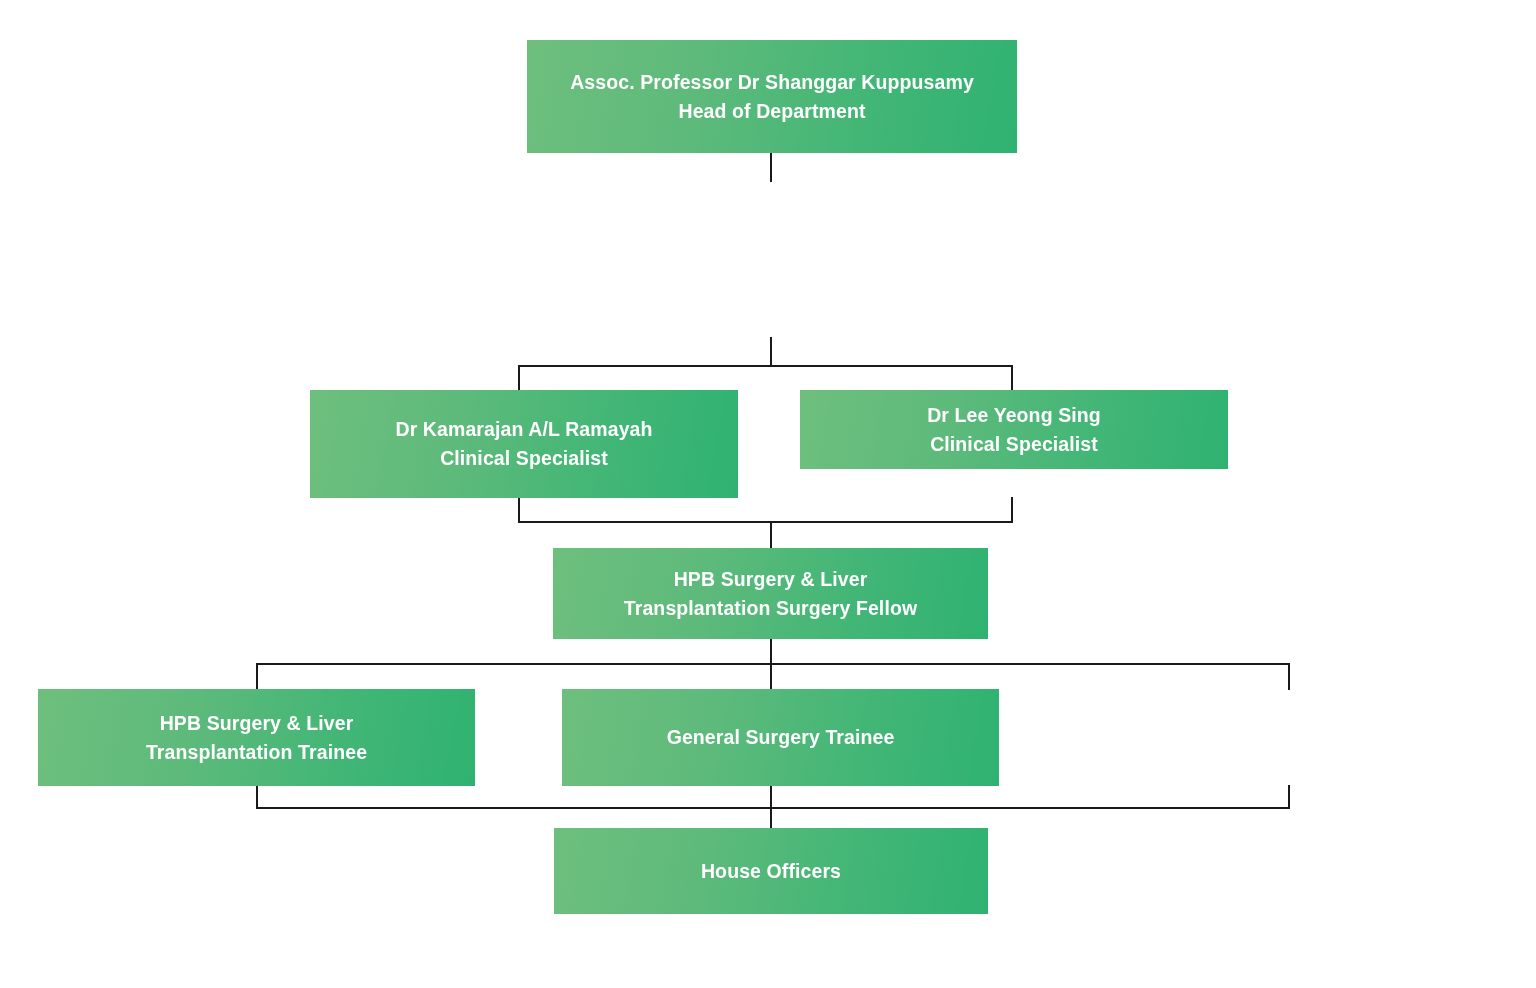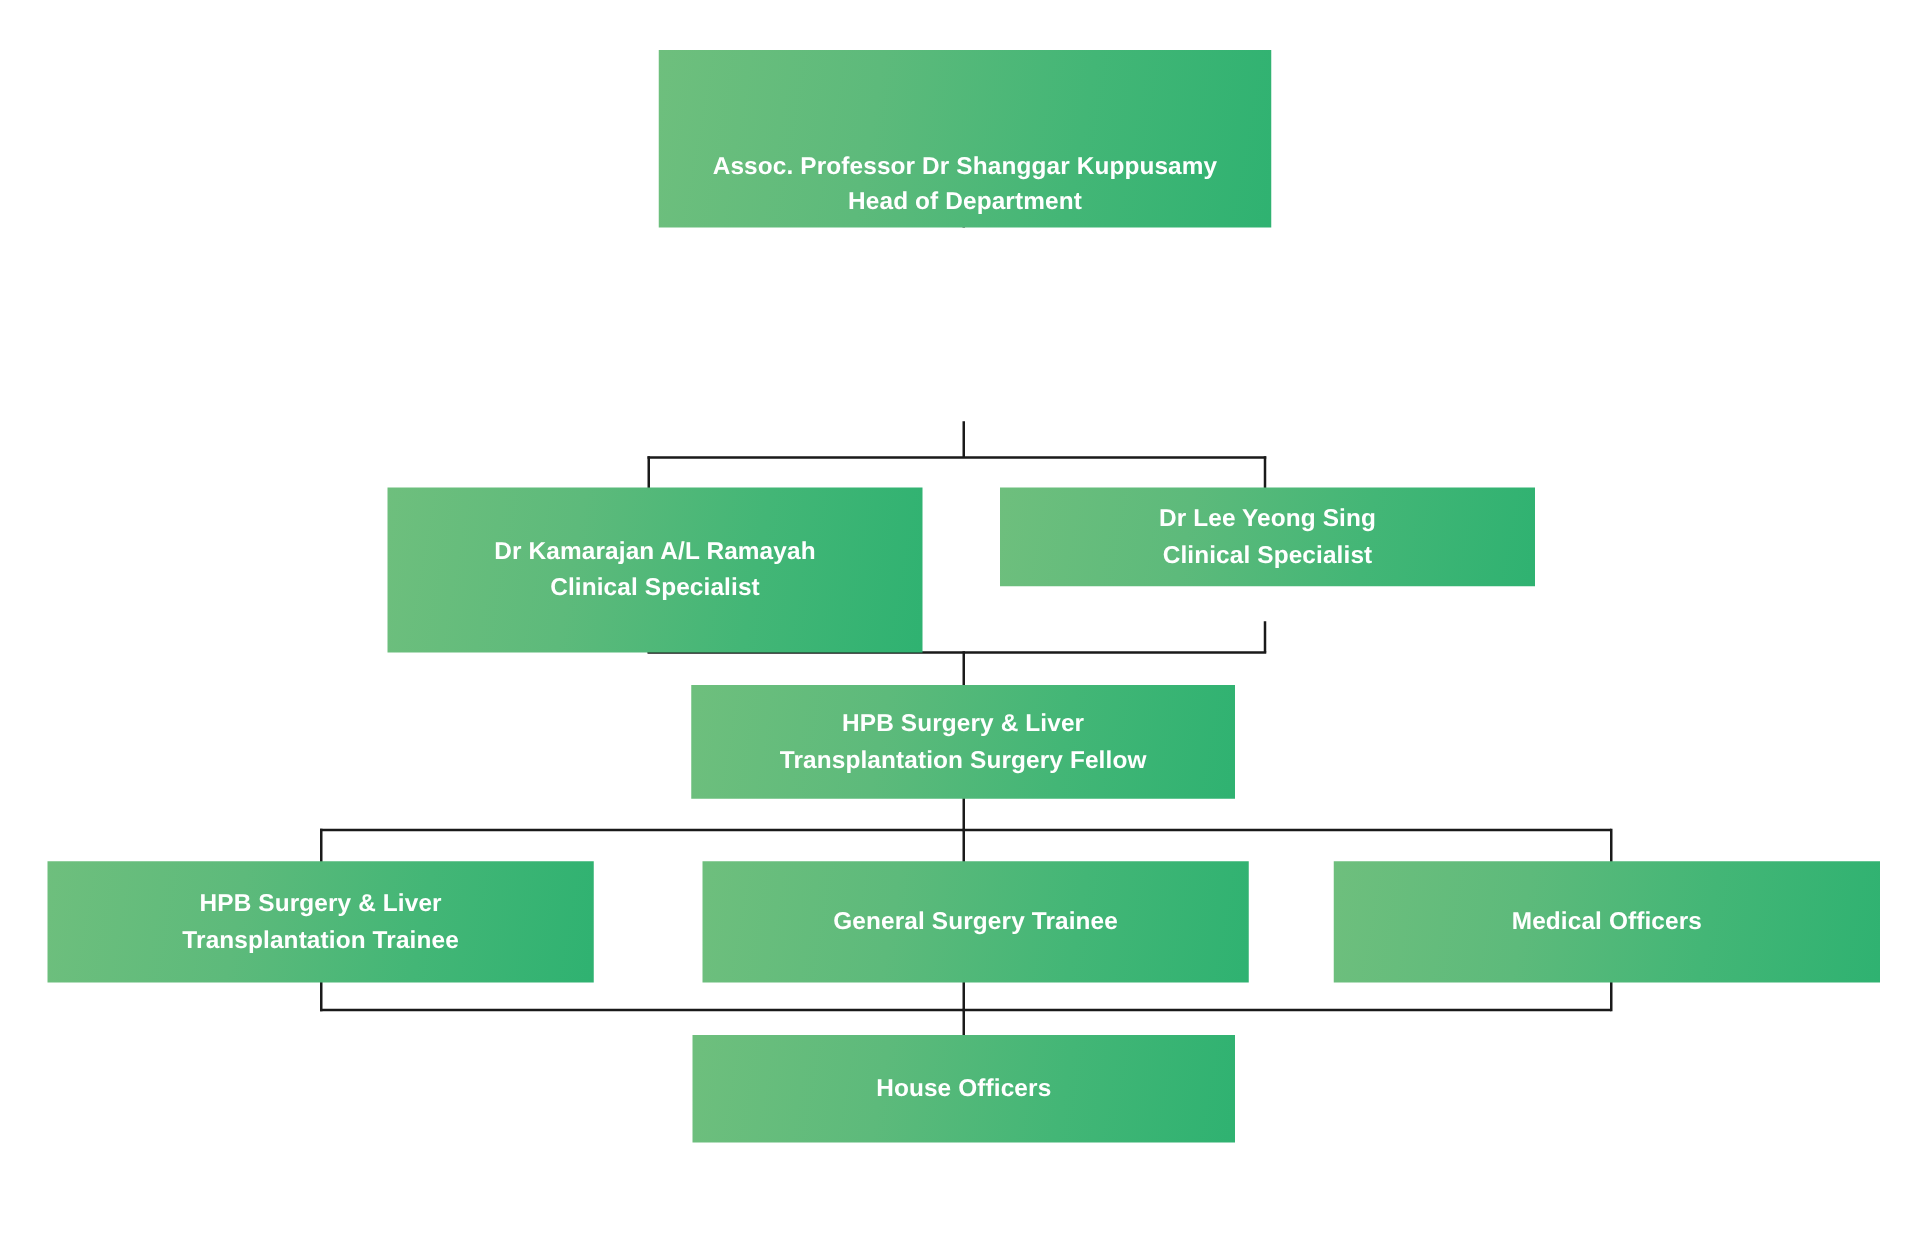--- a/index.html
+++ b/index.html
@@ -79,27 +79,27 @@
   <div class="vline" style="left:256px; top:663px; height:27px;"></div>
   <div class="vline" style="left:770px; top:663px; height:27px;"></div>
   <div class="vline" style="left:1288px; top:663px; height:27px;"></div>
 
   <div class="vline" style="left:256px; top:785px; height:24px;"></div>
   <div class="vline" style="left:770px; top:785px; height:24px;"></div>
   <div class="vline" style="left:1288px; top:785px; height:24px;"></div>
   <div class="hline" style="left:256px; top:807px; width:1033px;"></div>
   <div class="vline" style="left:770px; top:807px; height:22px;"></div>
 
-  <div class="node" style="left:527px; top:40px; width:490px; height:142px;align-items:flex-end;">
+  <div class="node" style="left:527px; top:40px; width:490px; height:113px;">
     <span class="label">Assoc. Professor Dr Shanggar Kuppusamy
 Head of Department</span>
   </div>
 
 
-  <div class="node" style="left:310px; top:390px; width:428px; height:132px;">
+  <div class="node" style="left:310px; top:390px; width:428px; height:108px;">
     <span class="label">Dr Kamarajan A/L Ramayah
 Clinical Specialist</span>
   </div>
 
   <div class="node" style="left:800px; top:390px; width:428px; height:79px;">
     <span class="label">Dr Lee Yeong Sing
 Clinical Specialist</span>
   </div>
 
   <div class="node" style="left:553px; top:548px; width:435px; height:91px;">
@@ -109,21 +109,18 @@
 
   <div class="node" style="left:38px; top:689px; width:437px; height:97px;">
     <span class="label">HPB Surgery &amp; Liver
 Transplantation Trainee</span>
   </div>
 
   <div class="node" style="left:562px; top:689px; width:437px; height:97px;">
     <span class="label">General Surgery Trainee</span>
   </div>
 
-  <div class="node" style="left:1067px; top:689px; width:437px; height:97px;">
-    <span class="label">Medical Officers</span>
-  </div>
 
   <div class="node" style="left:554px; top:828px; width:434px; height:86px;align-items:center;">
     <span class="label">House Officers</span>
   </div>
 
 </div>
 
 </body></html>

